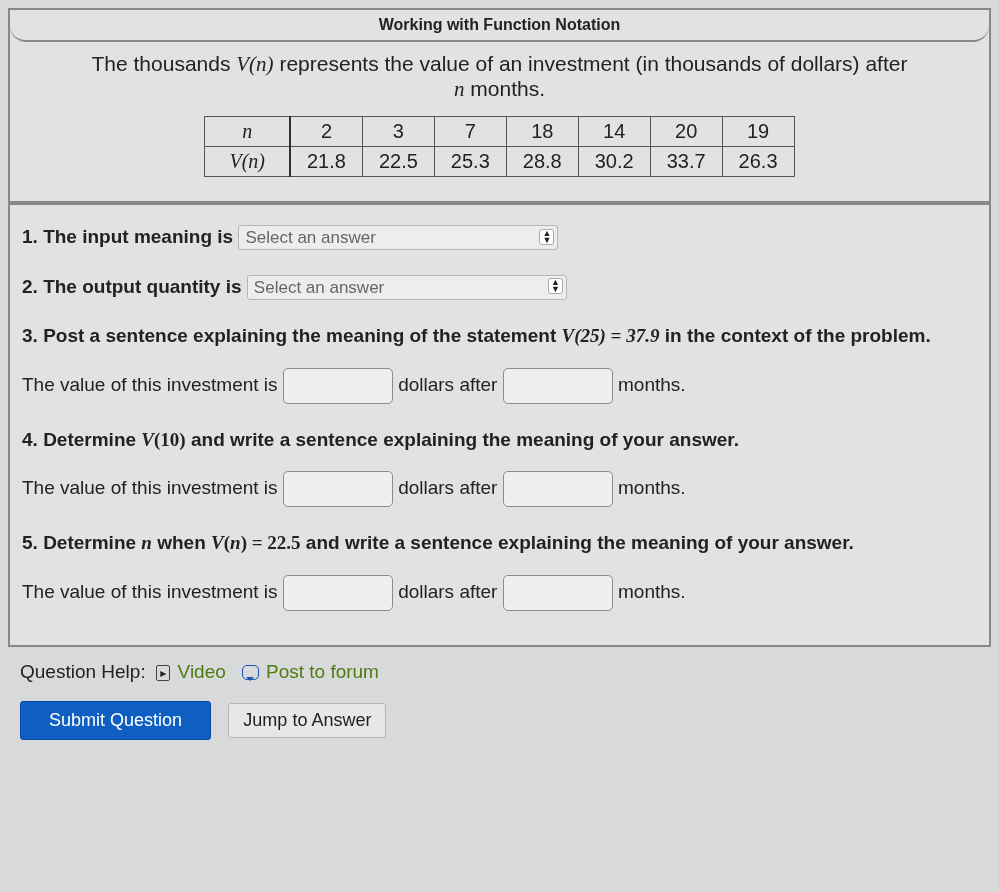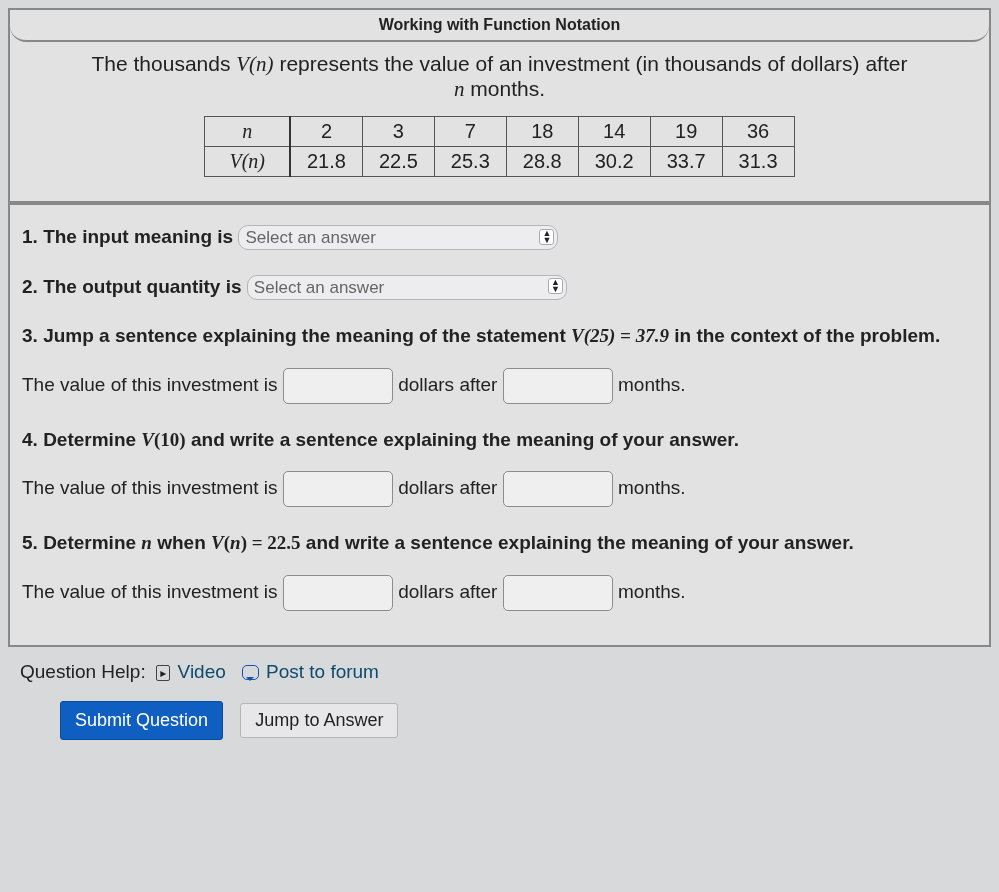--- a/index.html
+++ b/index.html
@@ -67,21 +67,21 @@
     }
     .mathrm {
       font-family: "Times New Roman", Georgia, serif;
       margin-top: 43px;
     }
     select.answer-select {
       font-size: 17px;
       padding: 2px 30px 2px 6px;
       background: #ededef;
       border: 1px solid #b5b5b8;
-      border-radius: 10px;
+      border-radius: 3px;
       width: 320px;
       color: #666;
       appearance: none;
       position: relative;
     }
     .select-wrap {
       display: inline-block;
       position: relative;
     }
     .select-wrap .spinner {
@@ -106,21 +106,21 @@
       border-radius: 5px;
       background: #efeff0;
       font-size: 18px;
       padding: 2px 6px;
       vertical-align: middle;
     }
     .help-row {
       padding: 14px 12px 6px;
       font-size: 19px;
     }
-    .link { color: #0c4a6e; cursor: pointer; }
+    .link { color: #4d7c0f; cursor: pointer; }
     .icon-box {
       display: inline-block;
       border: 1.5px solid #444;
       border-radius: 2px;
       font-size: 12px;
       line-height: 12px;
       padding: 1px 3px;
       vertical-align: 1px;
       margin-right: 2px;
     }
@@ -141,25 +141,24 @@
       border-top-color: #1a4fb3;
       border-right-color: transparent;
     }
     .buttons-row {
       padding: 12px 12px 18px;
     }
     .submit-btn {
       background: #0f5fc2;
       color: #fff;
       border: 1px solid #0a4a9a;
-      padding: 8px 14px;
+      padding: 8px 28px;
       font-size: 18px;
       border-radius: 3px;
       cursor: pointer;
-      margin-left: 40px;
     }
     .jump-btn {
       background: #e7e7e9;
       color: #222;
       border: 1px solid #b5b5b8;
       padding: 6px 14px;
       font-size: 18px;
       border-radius: 3px;
       margin-left: 12px;
       cursor: pointer;
@@ -179,32 +178,32 @@
     <div class="data-table-wrap">
       <table class="data">
         <tbody>
             <tr>
           <th>n</th>
           <td>2</td>
           <td>3</td>
           <td>7</td>
           <td>18</td>
           <td>14</td>
+          <td>20</td>
           <td>19</td>
-          <td>36</td>
         </tr>
         <tr>
           <th>V(n)</th>
           <td>21.8</td>
           <td>22.5</td>
           <td>25.3</td>
           <td>28.8</td>
           <td>30.2</td>
           <td>33.7</td>
-          <td>31.3</td>
+          <td>26.3</td>
         </tr>
       </tbody>
         </table>
     </div>
   </div>
 
   <div class="questions">
 
     <div class="q">
       <span class="bold">1.</span>
@@ -223,21 +222,21 @@
       <span class="select-wrap">
         <select class="answer-select">
           <option>Select an answer</option>
         </select>
         <span class="spinner">▲<br>▼</span>
       </span>
     </div>
 
     <div class="q">
       <span class="bold">3.</span>
-      <span class="bold">Jump a sentence explaining the meaning of the statement </span><span class="bold mathit"><span class="mathit">V</span><span class="mathrm">(25) = 37.9</span></span><span class="bold"> in the context of the problem.</span>
+      <span class="bold">Post a sentence explaining the meaning of the statement </span><span class="bold mathit"><span class="mathit">V</span><span class="mathrm">(25) = 37.9</span></span><span class="bold"> in the context of the problem.</span>
       <div style="height:18px"></div>
       <div class="indent">
         <span>The value of this investment is</span>
         <input class="blank" style="">
         <span>dollars after</span>
         <input class="blank" style="">
         <span>months.</span>
       </div>
     </div>
 

